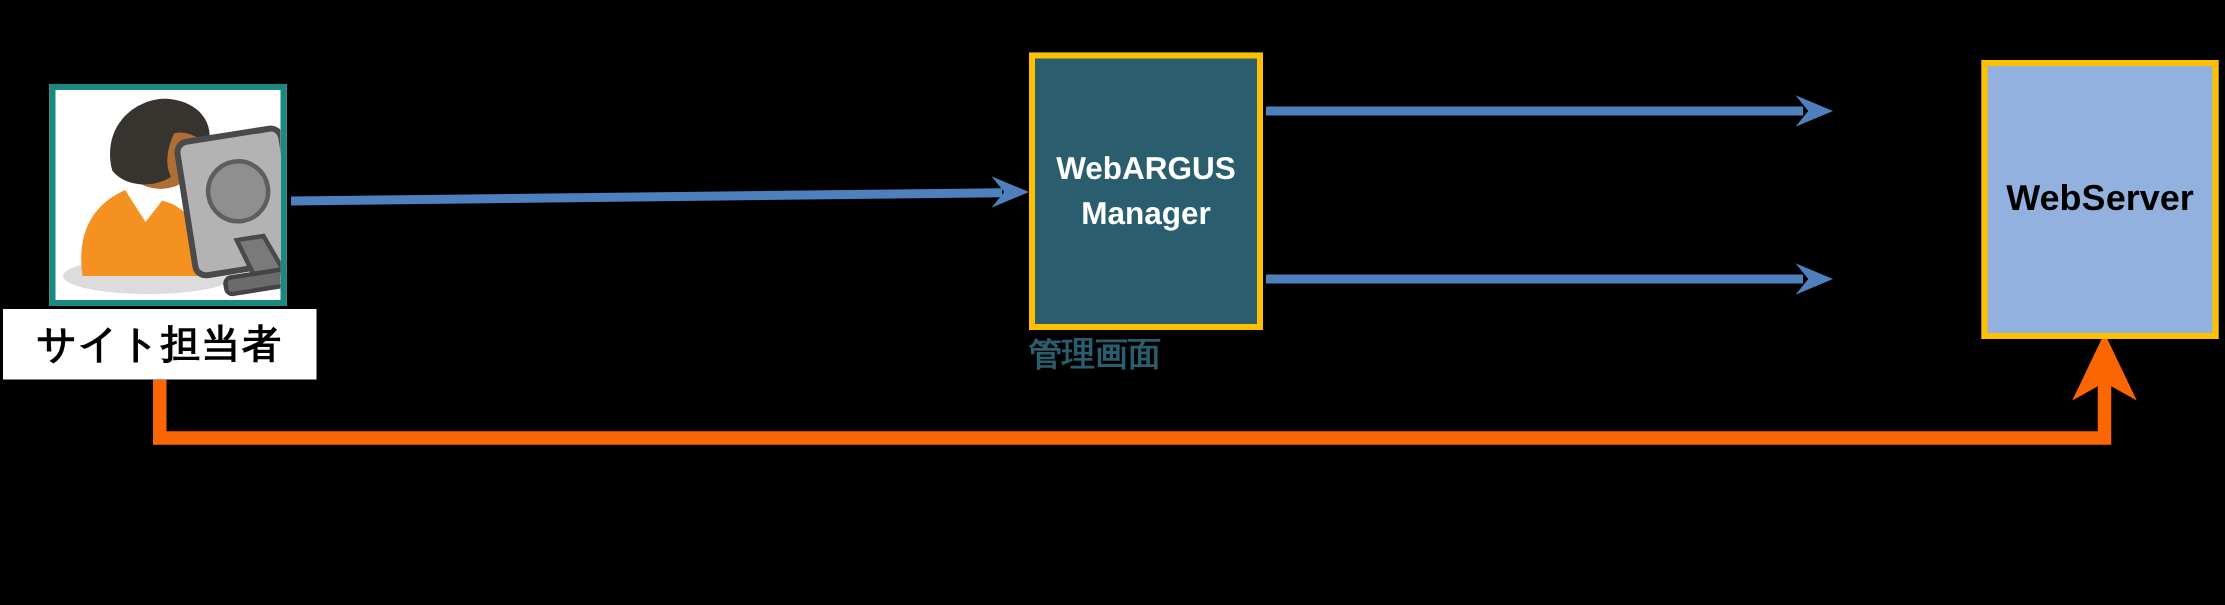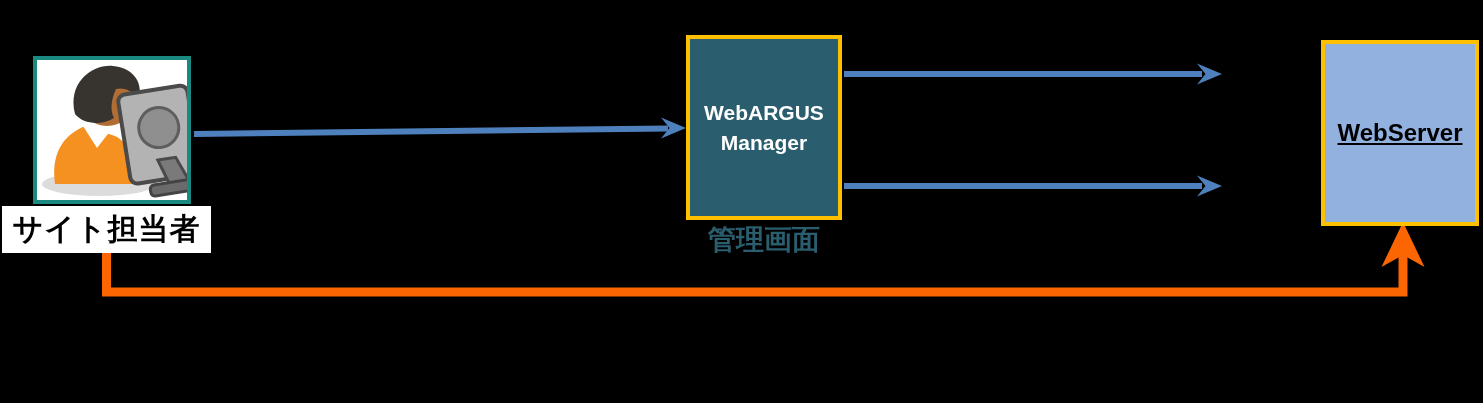--- a/index.html
+++ b/index.html
@@ -38,21 +38,21 @@
   }
   .actor-label {
     position: absolute;
     left: 2px;
     top: 206px;
     width: 209px;
     height: 47px;
     background: var(--label-bg, #ffffff);
     color: var(--label-text, #000000);
     font-weight: bold;
-    font-size: 30px;
+    font-size: 26px;
     display: flex;
     align-items: center;
     justify-content: center;
     letter-spacing: 1px;
   }
   .node {
     position: absolute;
     border: 4px solid var(--gold, #FFC000);
     display: flex;
     align-items: center;
@@ -68,43 +68,41 @@
     background: var(--teal, #2A5E6E);
     color: #ffffff;
     font-size: 21px;
     line-height: 30px;
   }
   .manager-caption {
     position: absolute;
     left: 686px;
     top: 221px;
     width: 156px;
-    text-align: center;
     color: var(--caption, #2A5E6E);
-    font-size: 28px;
+    font-size: 22px;
     font-weight: bold;
   }
   .agent-box {
     left: 1223px;
     top: 40px;
     width: 90px;
     height: 177px;
     background: var(--teal, #2A5E6E);
     color: #ffffff;
     font-size: 20px;
   }
   .webserver-box {
     left: 1321px;
     top: 40px;
     width: 150px;
     height: 178px;
     background: var(--webserver, #92B1DE);
     color: #000000;
     font-size: 24px;
-    text-decoration: underline;
   }
   .blue-line { stroke: var(--blue, #4E80BE); stroke-width: 6; }
   .blue-head { fill: var(--blue, #4E80BE); }
   .orange-line { stroke: var(--orange, #FB6602); stroke-width: 9; fill: none; }
   .orange-head { fill: var(--orange, #FB6602); }
 </style>
 </head>
 <body>
 
 <div class="canvas">

